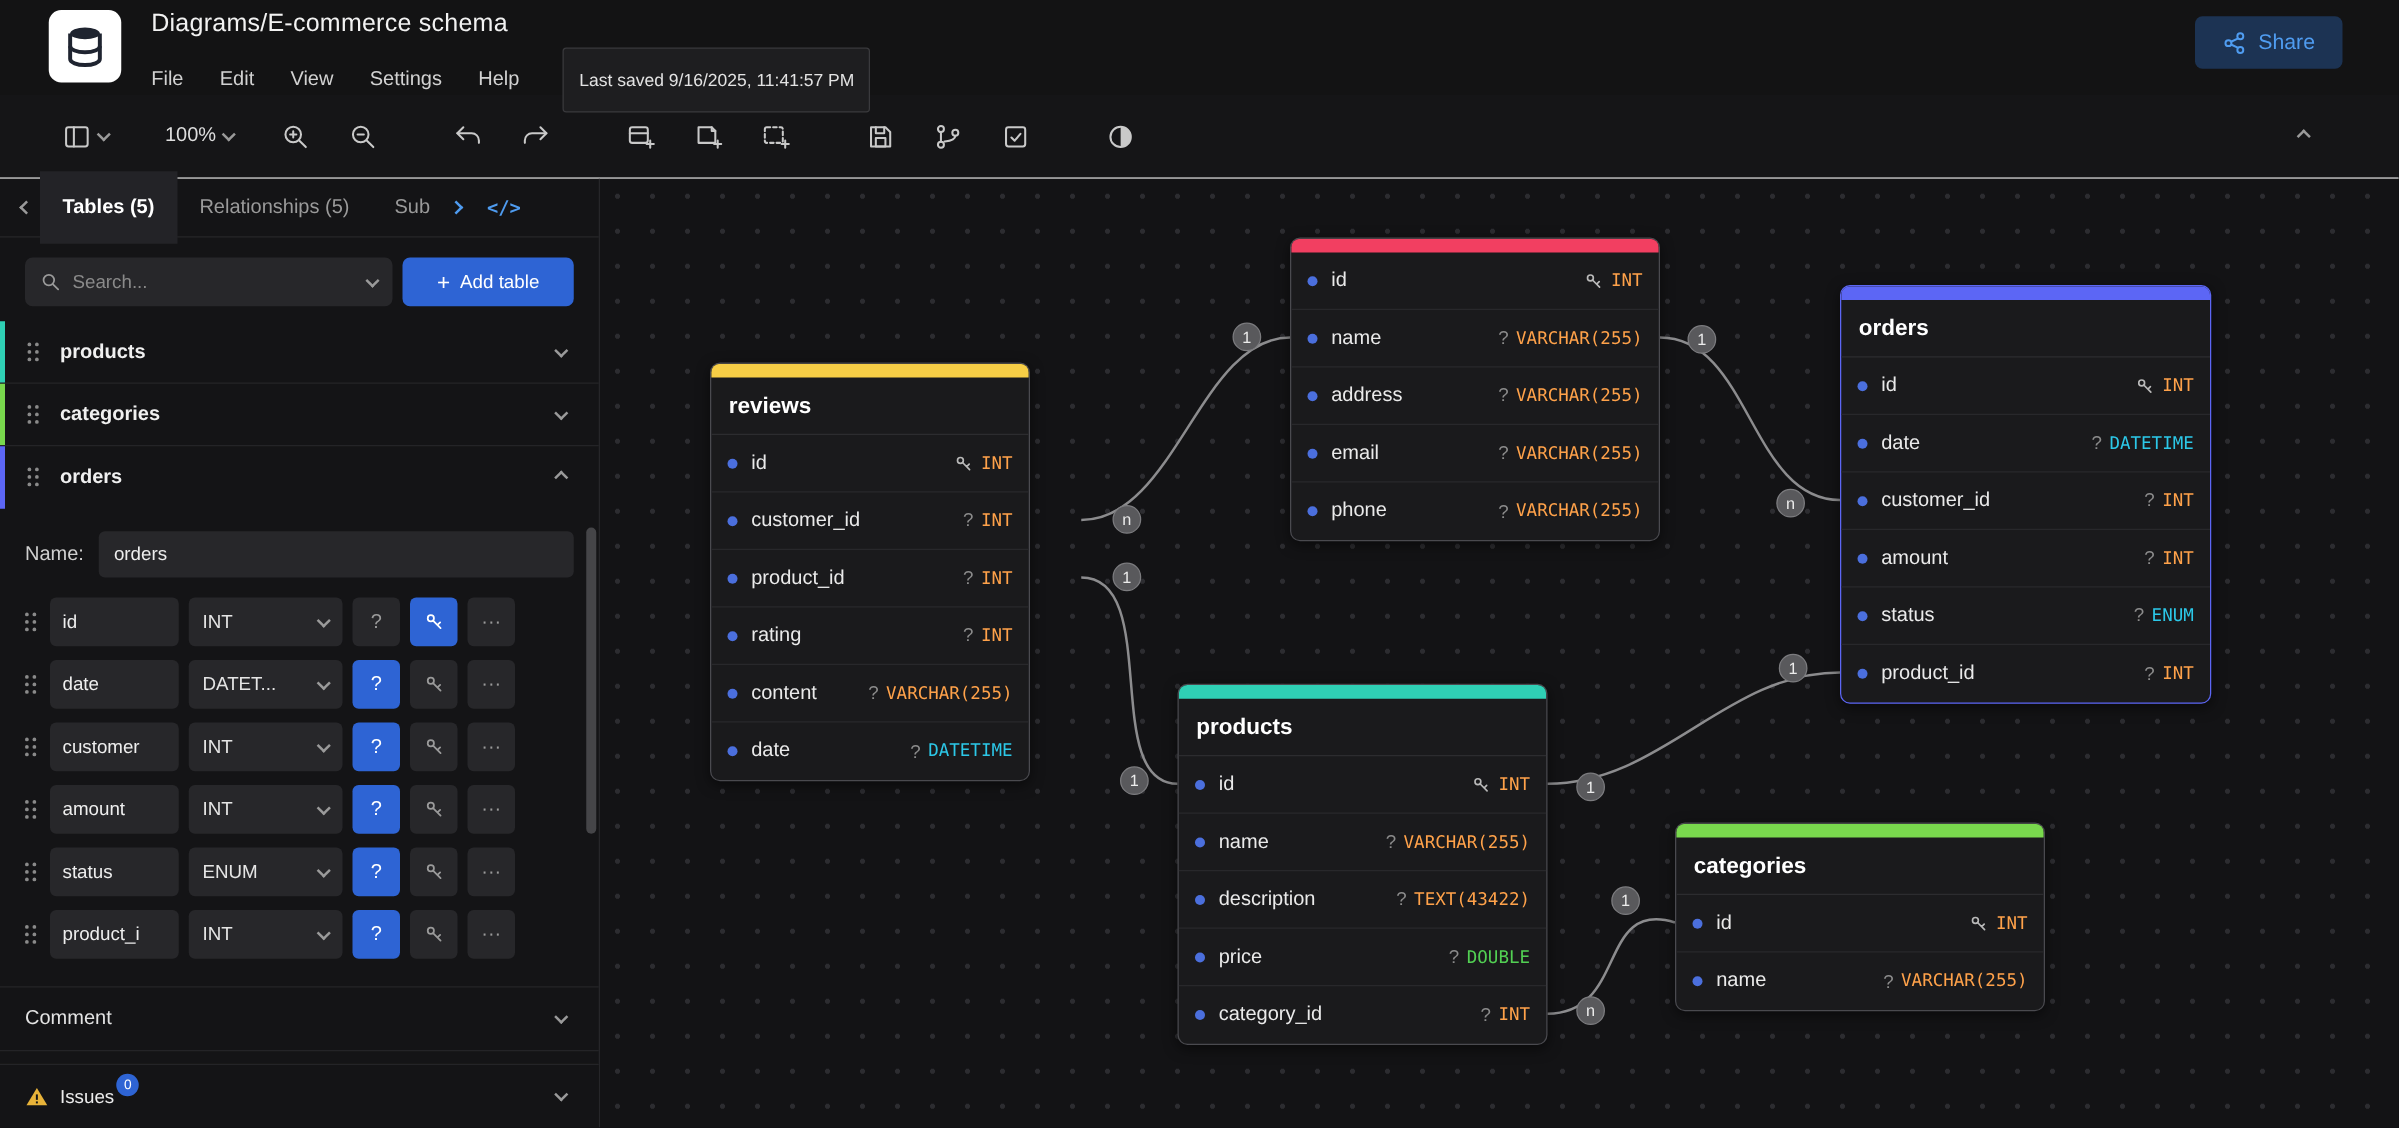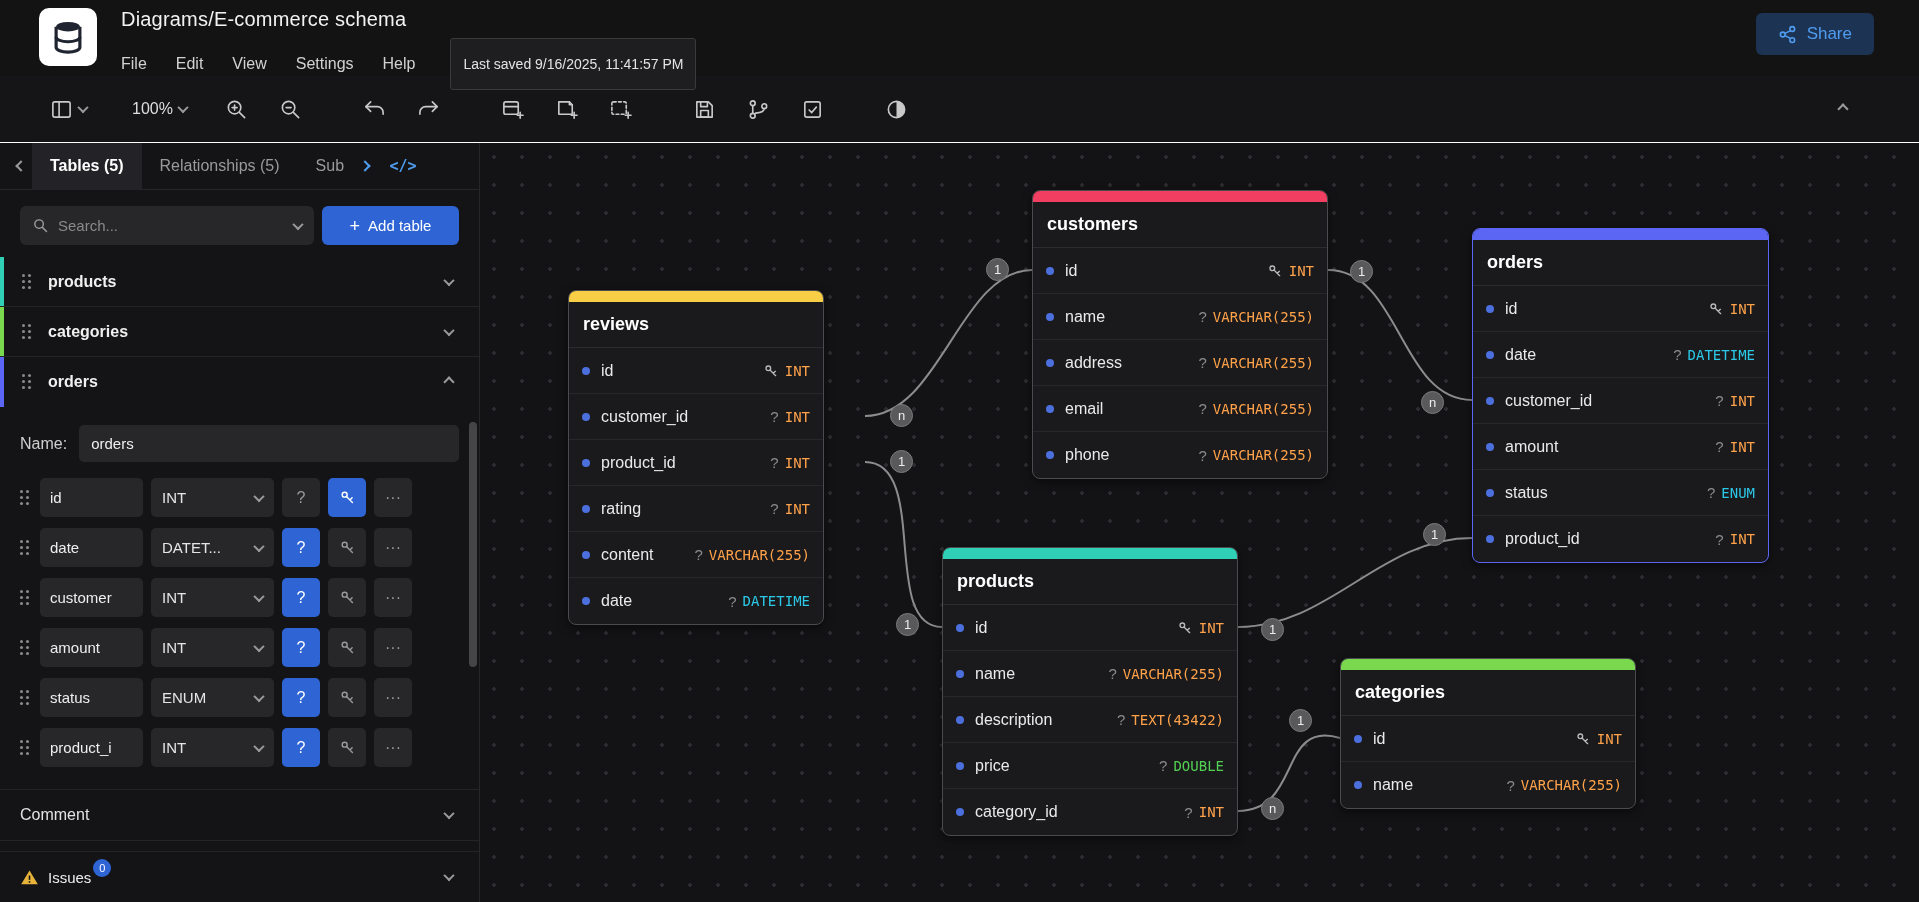--- a/index.html
+++ b/index.html
@@ -29,21 +29,21 @@
 .chev.left{transform:rotate(135deg)}
 .chev.blue{border-color:#4f9cf0}
 .tgap-s{width:14px}.tgap-m{width:30px}.tgap-l{width:44px}
 .collapsebtn{margin-left:auto;margin-right:56px}
 
 .mainbody{display:flex;height:759px}
 
 .sidebar{width:480px;background:#141416;border-right:1px solid #262629;position:relative;flex:0 0 auto}
 .tabsrow{height:47px;border-bottom:1px solid #262629;display:flex;align-items:center;padding:0 14px 0 10px}
 .tabscroll{width:22px;display:flex;justify-content:center;cursor:pointer}
-.tab{height:47px;display:flex;align-items:center;padding:0 18px;font-size:16px;color:#9a9a9a;cursor:pointer;white-space:nowrap}
+.tab{height:58px;display:flex;align-items:center;padding:0 18px;font-size:16px;color:#9a9a9a;cursor:pointer;white-space:nowrap}
 .tab.active{background:#232327;color:#fff;font-weight:bold}
 .tab.truncated{max-width:56px;overflow:hidden}
 .codetoggle{margin-left:14px;color:#4f9cf0;font-size:15px;font-weight:bold;cursor:pointer;font-family:"DejaVu Sans Mono",monospace}
 .searchrow{display:flex;gap:8px;padding:16px 20px 12px 20px}
 .searchbox{flex:1;height:39px;background:#27272a;border-radius:6px;display:flex;align-items:center;padding:0 12px;gap:9px}
 .searchbox svg{width:17px;height:17px;stroke:#9a9a9a;fill:none;stroke-width:2;stroke-linecap:round}
 .searchbox input{flex:1;background:transparent;border:none;outline:none;color:#e5e5e5;font-size:15px;font-family:inherit}
 .searchbox input::placeholder{color:#8a8a8a}
 .addtablebtn{width:137px;height:39px;background:#2e64d4;border:none;border-radius:6px;color:#fff;font-size:15px;font-family:inherit;display:flex;align-items:center;justify-content:center;gap:8px;cursor:pointer}
 .addplus{font-size:18px;line-height:1}
@@ -482,21 +482,20 @@
         <span class="fname">date</span>
         <span class="fright">
             <span class="fq">?</span>
             <span class="ftype" style="color: rgb(44, 200, 232);">DATETIME</span>
           </span>
       </div>
     </div>
 
     <div class="tcard" style="left:552px;top:47px;width:296px">
       <div class="tstripe" style="background: rgb(242, 63, 97);"></div>
-      <div class="ttitle">customers</div>
       <div class="trow">
         <span class="fdot"></span>
         <span class="fname">id</span>
         <span class="fright">
             <svg class="keyicon" viewBox="0 0 24 24">
               <circle cx="8" cy="8" r="3.5"></circle>
               <path d="M10.5 10.5L19 19M15.5 15.5l3-3"></path>
             </svg>
             <span class="ftype" style="color: rgb(255, 162, 74);">INT</span>
           </span>

